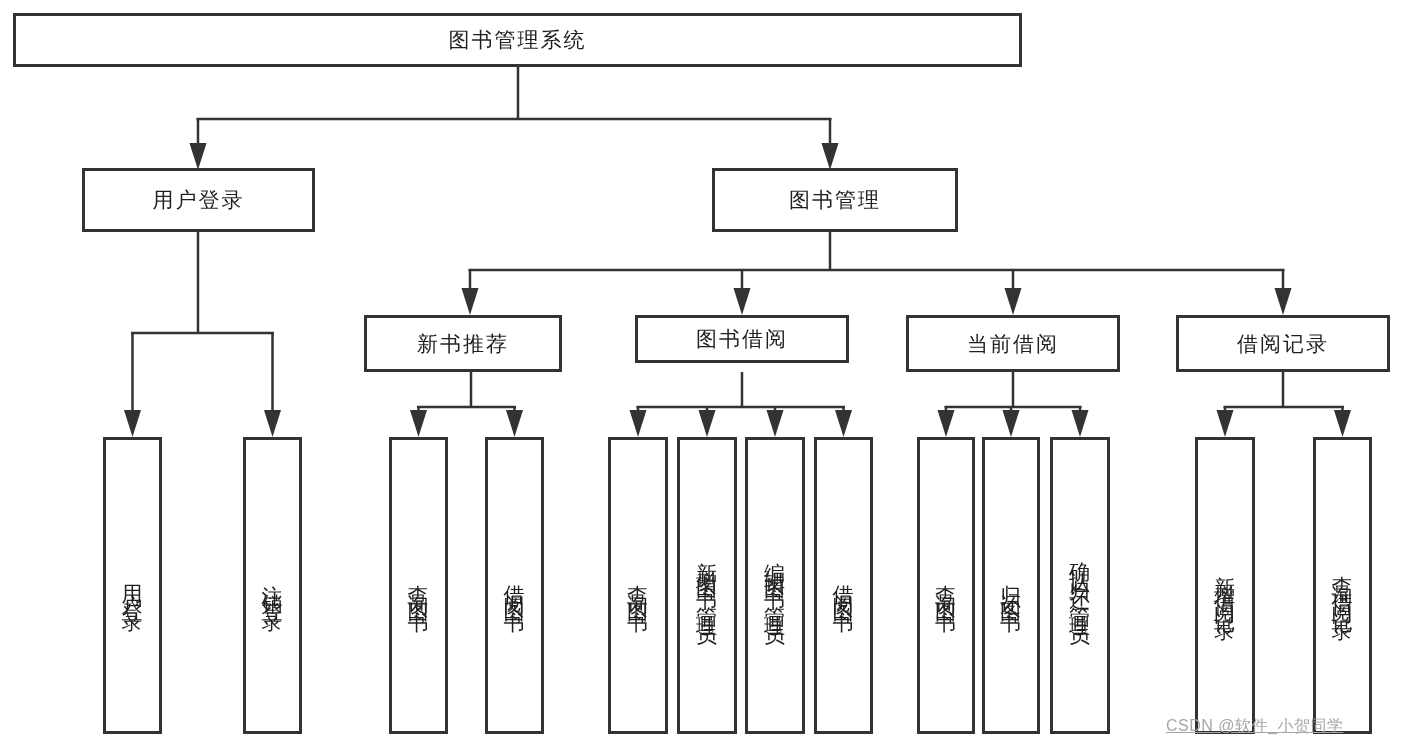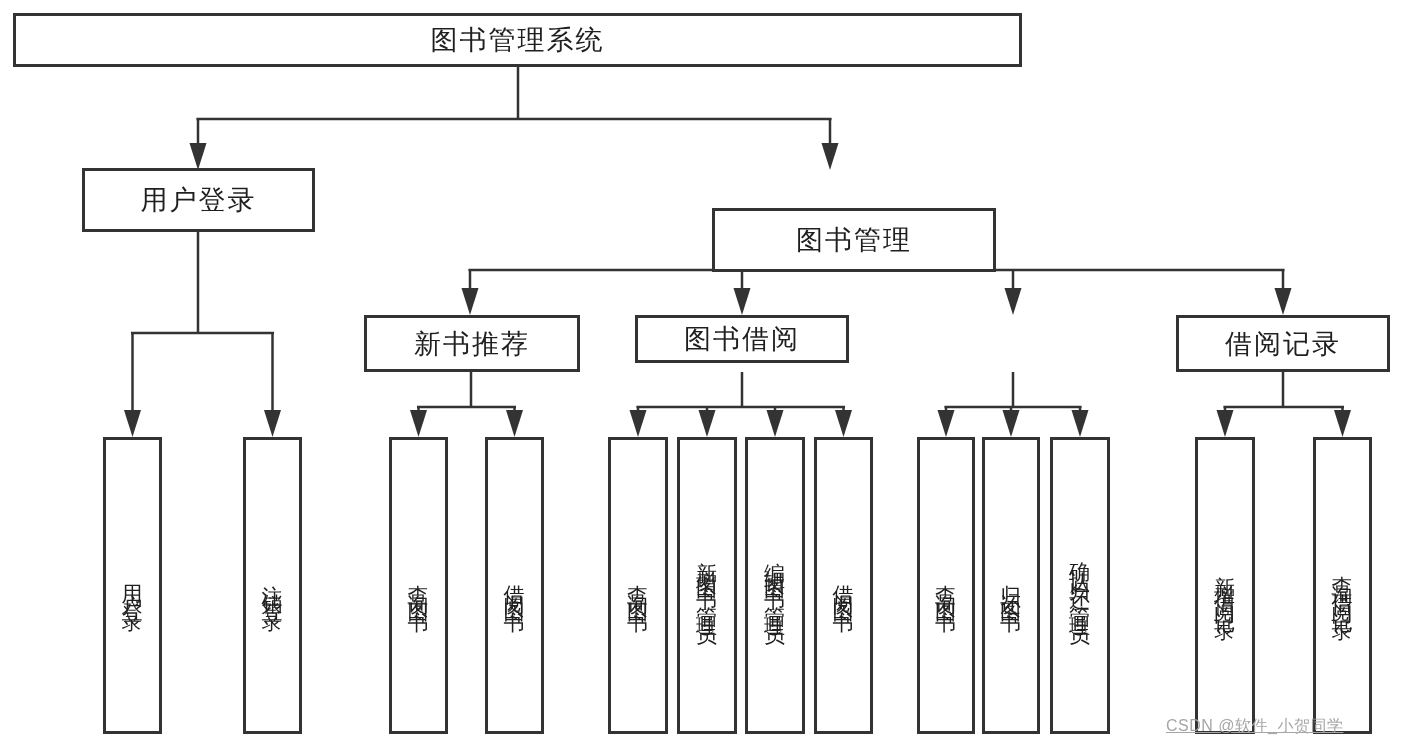--- a/index.html
+++ b/index.html
@@ -16,21 +16,21 @@
   svg.connectors polygon{fill:var(--line,#333333);}
   .node{
     position:absolute;
     background:var(--box_bg,#ffffff);
     border:3px solid var(--box_border,#333333);
     box-sizing:border-box;
     display:flex;align-items:center;justify-content:center;
     z-index:2;
   }
   .node .hlabel{
-    font-size:27px;letter-spacing:2px;white-space:nowrap;
+    font-size:21px;letter-spacing:2px;white-space:nowrap;
   }
   .node .vlabel{
     writing-mode:vertical-rl;
     font-size:21px;letter-spacing:9px;line-height:1;
     white-space:nowrap;
   }
   .watermark{
     position:absolute;left:1166px;top:716px;z-index:5;
     font-size:16px;letter-spacing:0.5px;white-space:nowrap;
     color:var(--watermark,#a6a6a6);
@@ -118,29 +118,32 @@
     </g>
   </svg>
 
   <div class="node" style="left:13px;top:13px;width:1009px;height:54px;">
     <span class="hlabel">图书管理系统</span>
   </div>
 
   <div class="node" style="left:82px;top:168px;width:233px;height:64px;">
     <span class="hlabel">用户登录</span>
   </div>
-  <div class="node" style="left:712px;top:168px;width:284px;height:64px;margin-top:40px;">
+  <div class="node" style="left:712px;top:168px;width:246px;height:64px;">
     <span class="hlabel">图书管理</span>
   </div>
 
-  <div class="node" style="left:364px;top:315px;width:216px;height:57px;">
+  <div class="node" style="left:364px;top:315px;width:198px;height:57px;">
     <span class="hlabel">新书推荐</span>
   </div>
   <div class="node" style="left:635px;top:315px;width:214px;height:48px;">
     <span class="hlabel">图书借阅</span>
+  </div>
+  <div class="node" style="left:906px;top:315px;width:214px;height:57px;">
+    <span class="hlabel">当前借阅</span>
   </div>
   <div class="node" style="left:1176px;top:315px;width:214px;height:57px;">
     <span class="hlabel">借阅记录</span>
   </div>
 
   <div class="node" style="left:103px;top:437px;width:59px;height:297px;">
     <span class="vlabel">用户登录</span>
   </div>
   <div class="node" style="left:243px;top:437px;width:59px;height:297px;">
     <span class="vlabel">注销登录</span>

